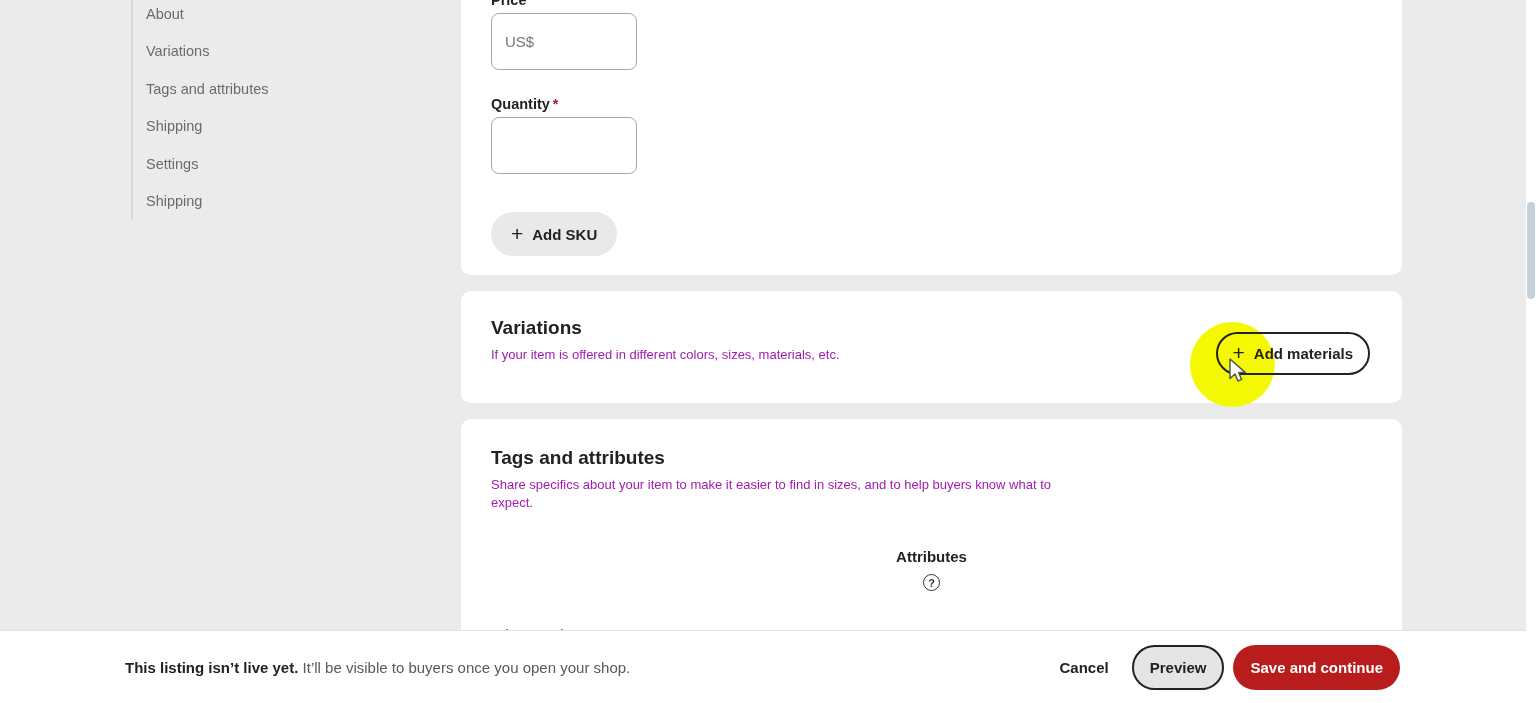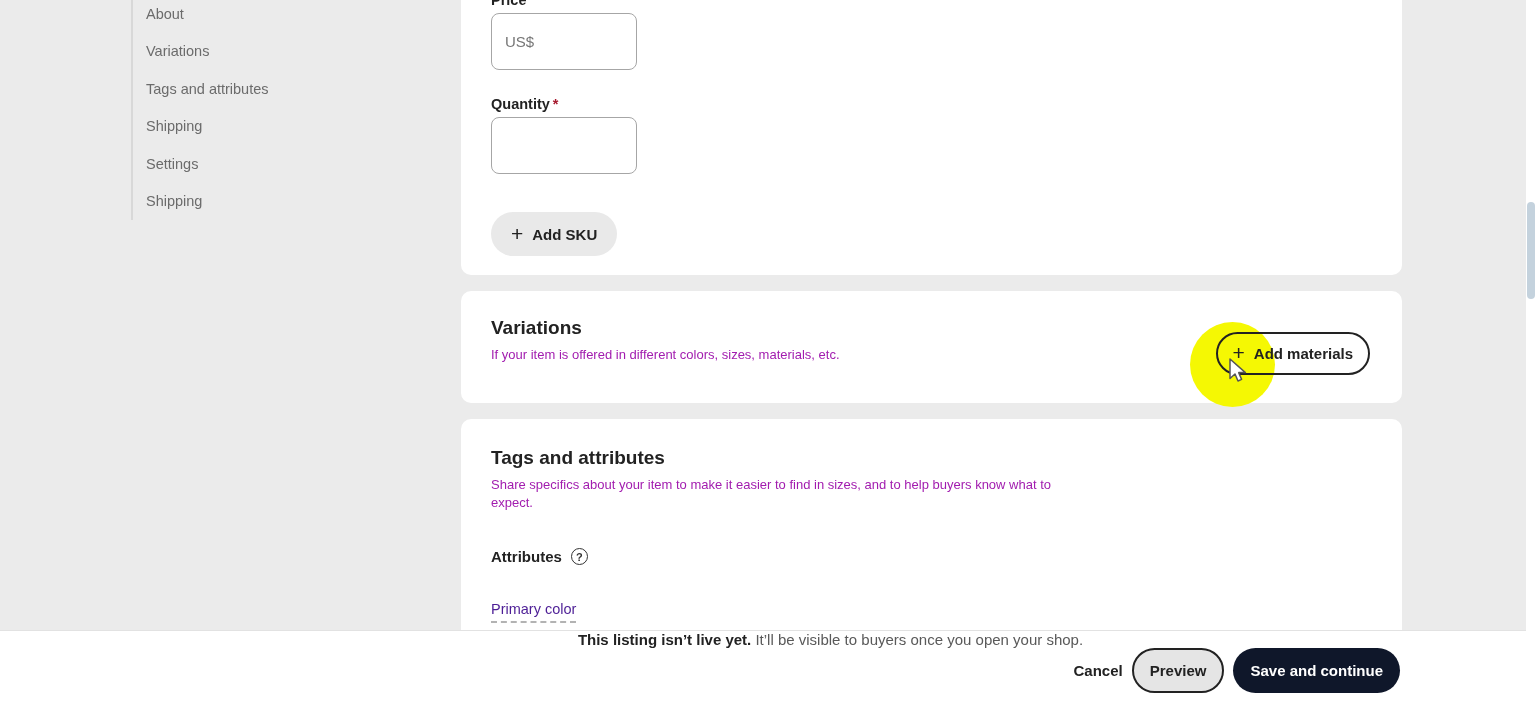--- a/index.html
+++ b/index.html
@@ -37,38 +37,38 @@
   .section-subtitle { margin-top:7px; font-size:13px; color:#a21caf; line-height:17.5px; }
   .card-tags .section-subtitle { max-width:562px; }
 
   .add-variations-btn { position:absolute; right:32px; top:41px; height:43px; border:2px solid #222;
                         background:transparent; padding:0 15px; z-index:3; }
 
   .highlight-circle { position:absolute; left:1190px; top:322px; width:85px; height:85px;
                       border-radius:50%; background:#f5f803; z-index:2; }
   .cursor-icon { position:absolute; left:1226px; top:357px; z-index:10; pointer-events:none; }
 
-  .attributes-row { margin-top:37px; display:flex; align-items:center; gap:9px; }
+  .attributes-row { margin-top:37px; display:flex; align-items:center; gap:9px;flex-direction:column; }
   .attributes-label { font-size:15px; font-weight:700; color:#222; }
   .help-icon { width:17px; height:17px; border:1.5px solid #333; border-radius:50%; display:inline-flex;
                align-items:center; justify-content:center; font-size:11px; font-weight:700; color:#333; cursor:pointer; }
   .primary-color-label { margin-top:36px; display:inline-block; font-size:14.5px; color:#4c1d95;
                          border-bottom:2px dashed #b3b3b3; padding-bottom:4px; cursor:pointer; }
 
   
   .footer { position:absolute; left:0; top:630px; width:1536px; height:73px; background:#fff;
-            border-top:1px solid #e2e2e2; display:flex; align-items:center; z-index:20;flex-direction:column; }
+            border-top:1px solid #e2e2e2; display:flex; align-items:center; z-index:20; }
   .footer-status { margin-left:125px; font-size:15px; color:#595959; }
   .footer-status .status-bold { color:#222; font-weight:700; }
   .footer-actions { margin-left:auto; margin-right:136px; display:flex; align-items:center; gap:9px; }
   .cancel-btn { background:none; border:none; font-size:15px; font-weight:700; color:#222;
-                cursor:pointer; margin-right:0; font-family:inherit; }
+                cursor:pointer; margin-right:14px; font-family:inherit; }
   .preview-btn { height:45px; padding:0 16px; border:2px solid #222; border-radius:24px; background:#e5e5e5;
                  font-size:15px; font-weight:700; color:#222; cursor:pointer; font-family:inherit; }
-  .save-btn { height:45px; padding:0 17px; border:none; border-radius:24px; background:#0f172a;
+  .save-btn { height:45px; padding:0 17px; border:none; border-radius:24px; background:#b91c1c;
               font-size:15px; font-weight:700; color:#fff; cursor:pointer; font-family:inherit; }
 
   
   .scrollbar-track { position:absolute; right:0; top:0; width:10px; height:703px; background:#fff; z-index:30; }
   .scrollbar-thumb { position:absolute; left:1px; top:202px; width:8px; height:97px;
                      border-radius:4px; background:#c4d2dd; cursor:pointer; }
 </style>
 </head>
 <body>
 

